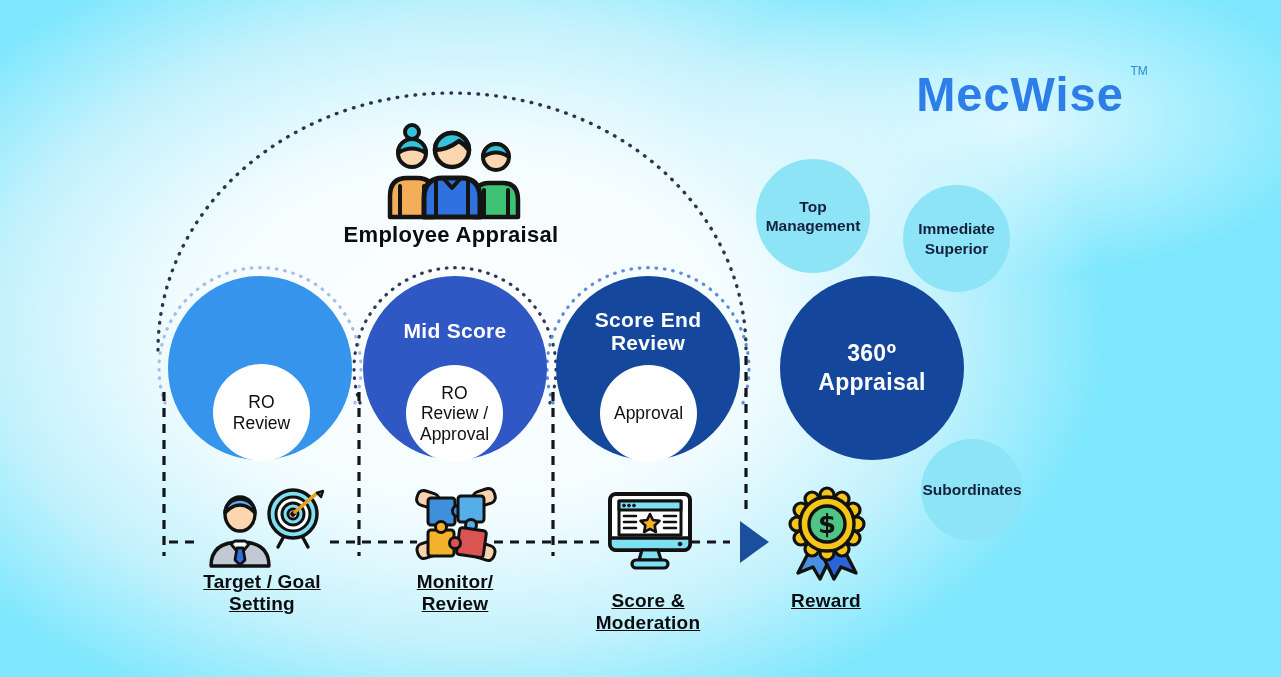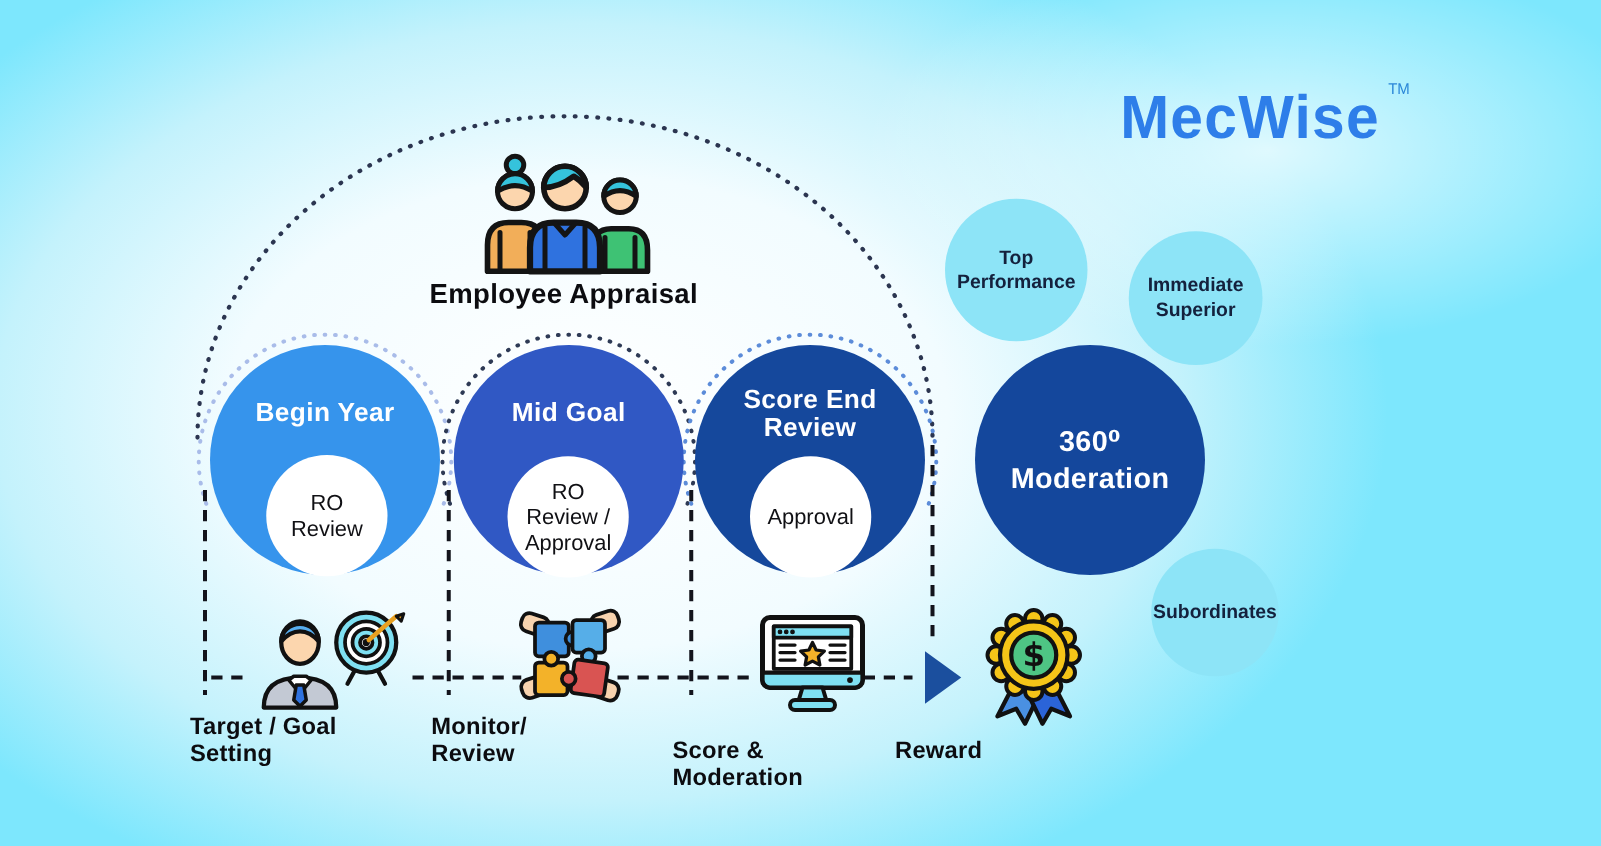--- a/index.html
+++ b/index.html
@@ -30,30 +30,30 @@
   .inner3{left:600px;top:365px;}
   
   .c360{left:780px;top:276px;width:184px;height:184px;background:#14479c;
     color:#fff;font-weight:800;font-size:23px;line-height:1.25;letter-spacing:.3px;}
   .sat{background:#8de4f7;color:#14213d;font-weight:700;font-size:15.5px;line-height:1.25;}
   .sat-top{left:756px;top:159px;width:114px;height:114px;}
   .sat-imm{left:903px;top:185px;width:107px;height:107px;}
   .sat-peers{left:979px;top:310px;width:102px;height:102px;}
   .sat-sub{left:921px;top:439px;width:102px;height:102px;}
   
-  .logo{left:828px;top:70px;width:344px;text-align:center;}
+  .logo{left:848px;top:70px;width:344px;text-align:center;}
   .brand{position:relative;display:inline-block;color:#2e7ee9;font-weight:800;
     font-size:47px;letter-spacing:1px;line-height:1;transform:scaleY(1.04);}
   .tm{position:absolute;top:-4px;right:-24px;font-size:12px;font-weight:400;color:#2b87d8;letter-spacing:0;}
   .logo-sub{margin-top:4px;color:#18294e;font-weight:700;font-size:21px;letter-spacing:.6px;}
   
   .emp-label{left:321px;top:222px;width:260px;text-align:center;color:#0c0c10;
     font-weight:800;font-size:22px;letter-spacing:.3px;}
-  .step-label{position:absolute;width:220px;color:#0c0c10;
-    font-weight:800;font-size:19px;line-height:1.18;letter-spacing:.2px;white-space:pre-line;}
+  .step-label{position:absolute;width:220px;text-align:center;color:#0c0c10;
+    font-weight:800;font-size:19px;line-height:1.18;letter-spacing:.2px;white-space:pre-line;text-decoration:underline;}
   .lab-target{left:152px;top:571px;}
   .lab-monitor{left:345px;top:571px;}
   .lab-score{left:538px;top:590px;}
   .lab-reward{left:716px;top:590px;}
   .icon{position:absolute;}
 </style>
 </head>
 <body>
 
 <div id="canvas">
@@ -108,35 +108,34 @@
       <path d="M63 30 a17 17 0 0 1 34 0 q-5 -6 -10 -9 q-12 9 -24 9 z" fill="#35c3dc" stroke-width="4.5"></path>
       <path d="M52 97 v-19 q0 -20 19 -20 h18 q19 0 19 20 v19 z" fill="#2f72df" stroke-width="5"></path>
       <path d="M64 62 v35 M96 62 v35 M72 59 l8 9 l8 -9" fill="none" stroke-width="4"></path>
     </g>
   </svg>
   <div class="abs emp-label">Employee Appraisal</div>
 
   <div class="circle stage stage1"></div>
   <div class="circle stage stage2"></div>
   <div class="circle stage stage3"></div>
-  <div class="stage-title title1">Begin Year</div>
-  <div class="stage-title title2">Mid Goal</div>
+  <div class="stage-title title2">Mid Score</div>
   <div class="stage-title title3">Score End
 Review</div>
   <div class="circle inner inner1 pre">RO
 Review</div>
   <div class="circle inner inner2 pre">RO
 Review /
 Approval</div>
   <div class="circle inner inner3 pre">Approval</div>
 
   <div class="circle c360 pre">360⁰
-Moderation</div>
+Appraisal</div>
   <div class="circle sat sat-top pre">Top
-Performance</div>
+Management</div>
   <div class="circle sat sat-imm pre">Immediate
 Superior</div>
   <div class="circle sat sat-sub pre">Subordinates</div>
 
   <svg class="icon" style="left:200px;top:484px" width="130" height="84" viewBox="0 0 130 84">
     <g stroke="#111" stroke-linejoin="round" stroke-linecap="round">
       <path d="M84 52 l-6 11 M102 52 l6 11" fill="none" stroke-width="3.4"></path>
       <circle cx="93" cy="30" r="24" fill="#7fe0f2" stroke-width="3.4"></circle>
       <circle cx="93" cy="30" r="17" fill="#ffffff" stroke-width="3"></circle>
       <circle cx="93" cy="30" r="11" fill="#7fe0f2" stroke-width="3"></circle>

